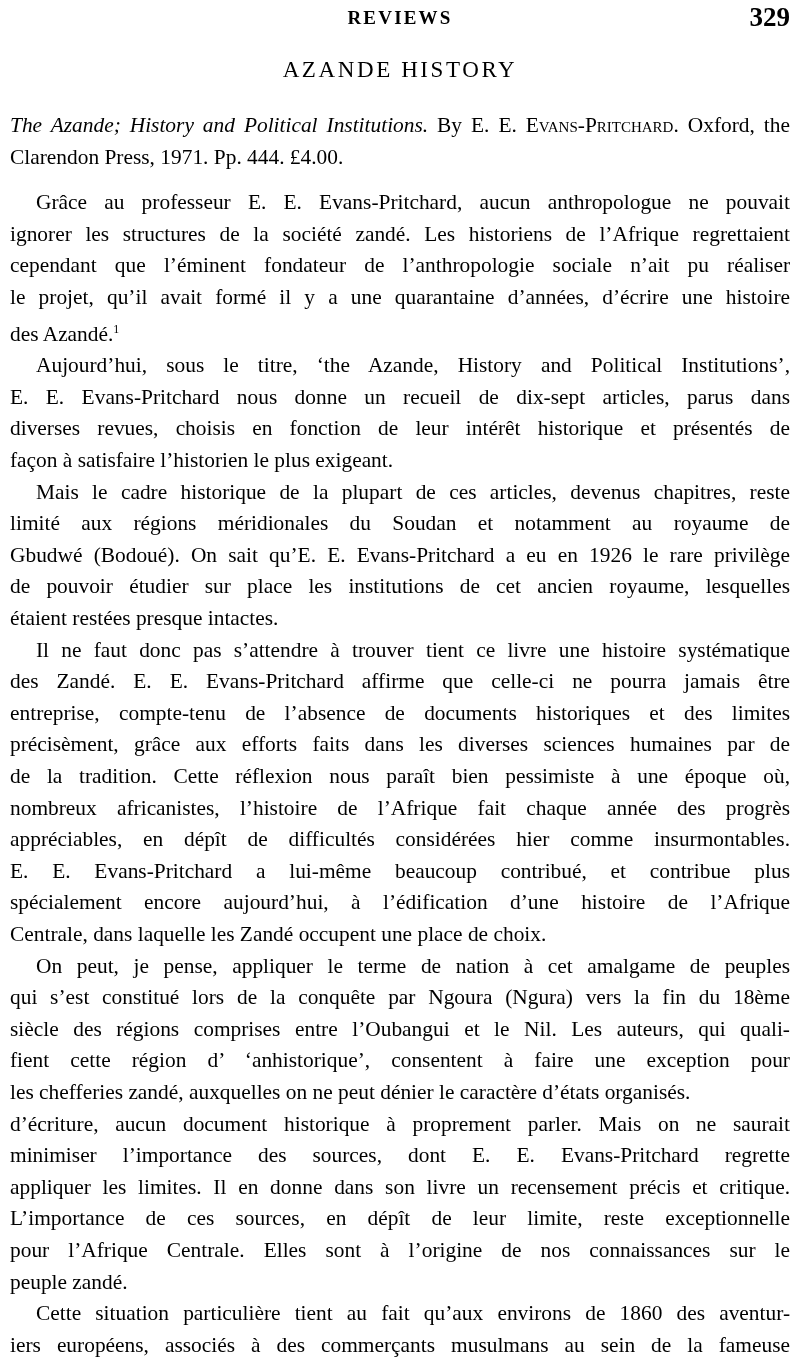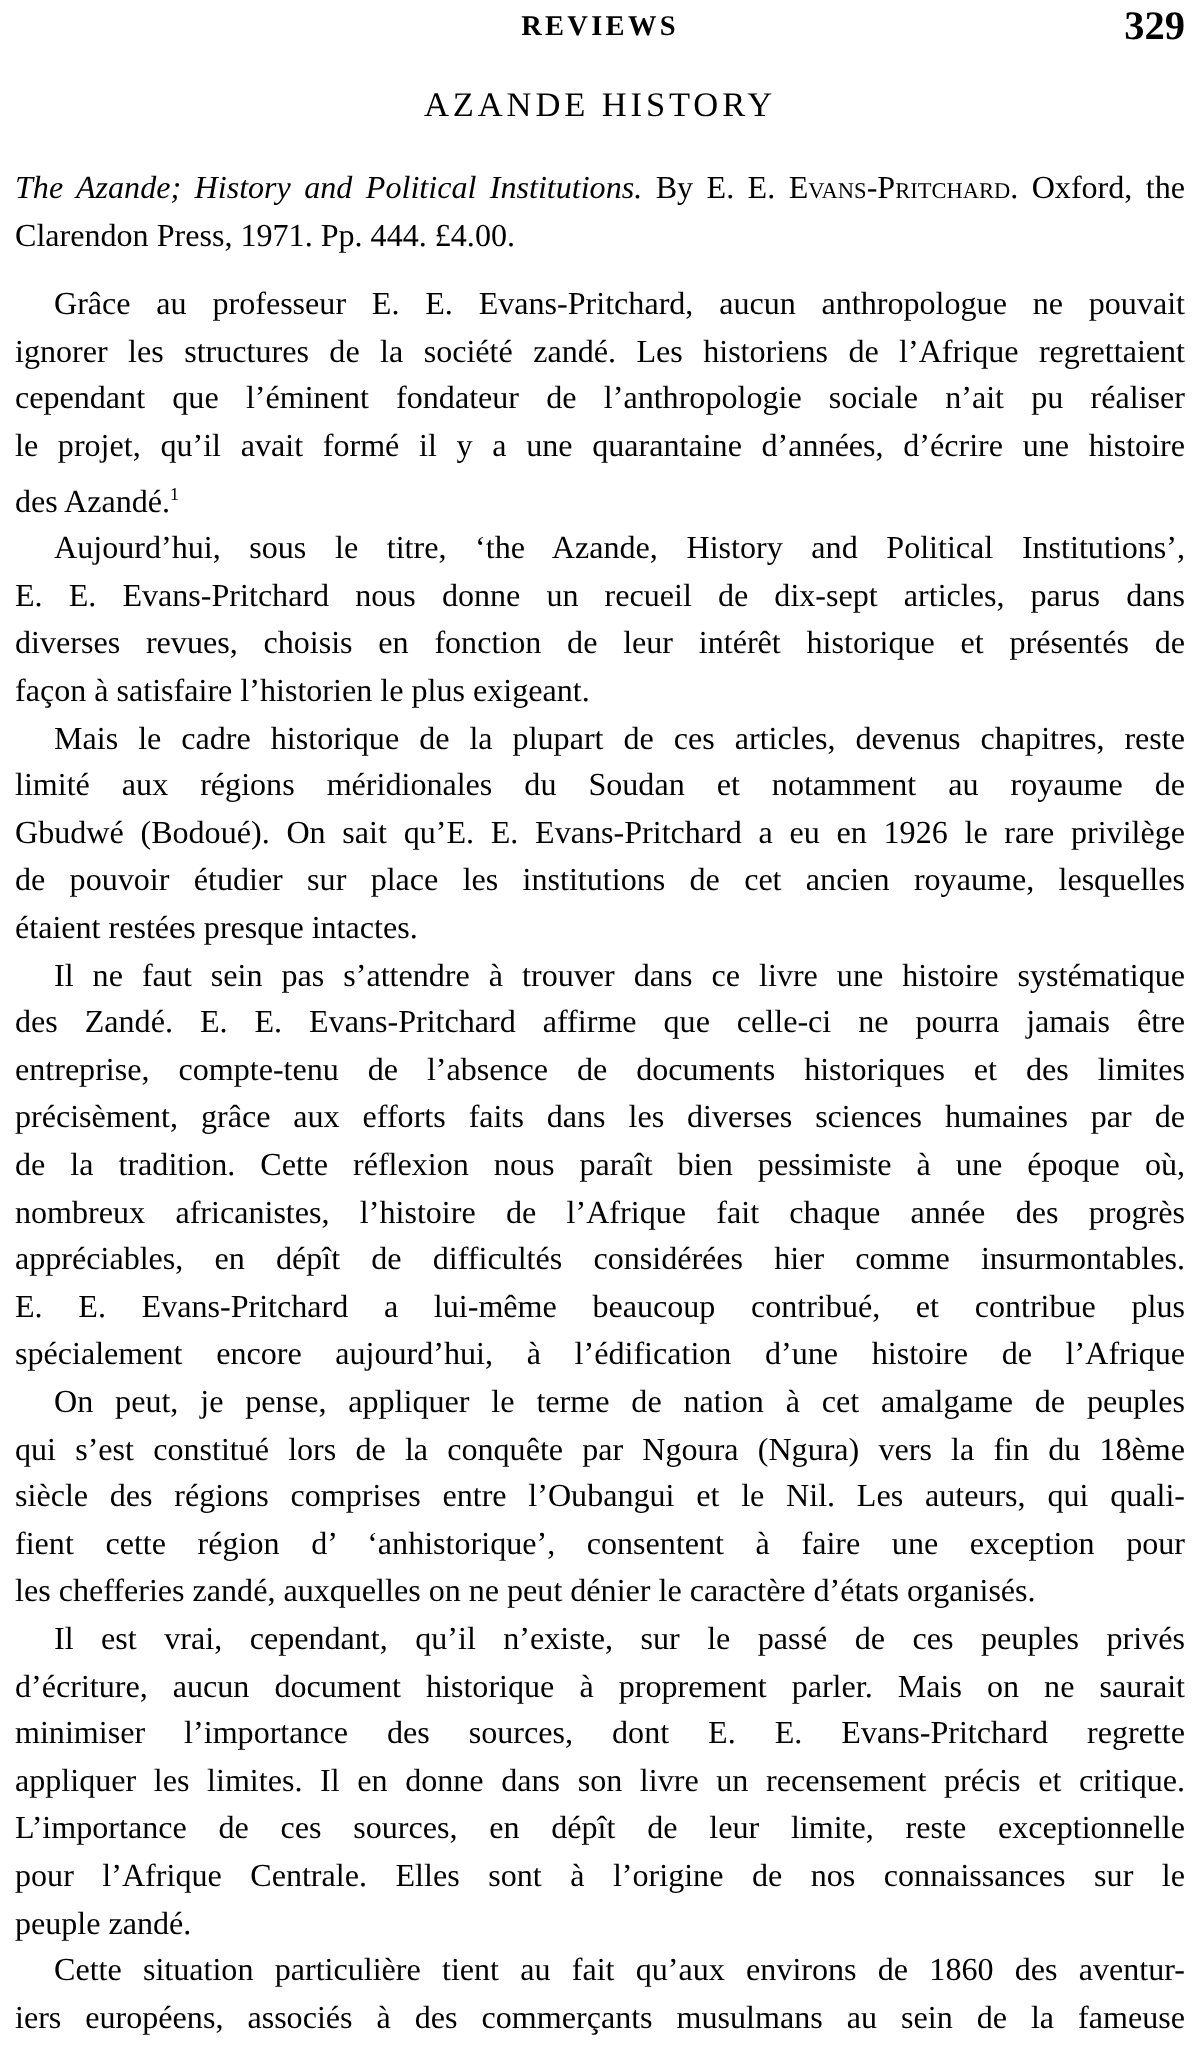--- a/index.html
+++ b/index.html
@@ -132,41 +132,41 @@
 
     <div class="para-block">
       <span class="jline indent">Mais le cadre historique de la plupart de ces articles, devenus chapitres, reste</span>
       <span class="jline">limité aux régions méridionales du Soudan et notamment au royaume de</span>
       <span class="jline">Gbudwé (Bodoué). On sait qu’E. E. Evans-Pritchard a eu en 1926 le rare privilège</span>
       <span class="jline">de pouvoir étudier sur place les institutions de cet ancien royaume, lesquelles</span>
       <span class="jline last">étaient restées presque intactes.</span>
     </div>
 
     <div class="para-block">
-      <span class="jline indent">Il ne faut sein pas s’attendre à trouver dans ce livre une histoire systématique</span>
+      <span class="jline indent">Il ne faut donc pas s’attendre à trouver tient ce livre une histoire systématique</span>
       <span class="jline">des Zandé. E. E. Evans-Pritchard affirme que celle-ci ne pourra jamais être</span>
       <span class="jline">entreprise, compte-tenu de l’absence de documents historiques et des limites</span>
       <span class="jline">précisèment, grâce aux efforts faits dans les diverses sciences humaines par de</span>
       <span class="jline">de la tradition. Cette réflexion nous paraît bien pessimiste à une époque où,</span>
       <span class="jline">nombreux africanistes, l’histoire de l’Afrique fait chaque année des progrès</span>
       <span class="jline">appréciables, en dépît de difficultés considérées hier comme insurmontables.</span>
       <span class="jline">E. E. Evans-Pritchard a lui-même beaucoup contribué, et contribue plus</span>
       <span class="jline">spécialement encore aujourd’hui, à l’édification d’une histoire de l’Afrique</span>
+      <span class="jline last">Centrale, dans laquelle les Zandé occupent une place de choix.</span>
     </div>
 
     <div class="para-block">
       <span class="jline indent">On peut, je pense, appliquer le terme de nation à cet amalgame de peuples</span>
       <span class="jline">qui s’est constitué lors de la conquête par Ngoura (Ngura) vers la fin du 18ème</span>
       <span class="jline">siècle des régions comprises entre l’Oubangui et le Nil. Les auteurs, qui quali-</span>
       <span class="jline">fient cette région d’ ‘anhistorique’, consentent à faire une exception pour</span>
       <span class="jline last">les chefferies zandé, auxquelles on ne peut dénier le caractère d’états organisés.</span>
     </div>
 
     <div class="para-block">
-      <span class="jline indent">Il est vrai, cependant, qu’il n’existe, sur le passé de ces peuples privés</span>
       <span class="jline">d’écriture, aucun document historique à proprement parler. Mais on ne saurait</span>
       <span class="jline">minimiser l’importance des sources, dont E. E. Evans-Pritchard regrette</span>
       <span class="jline">appliquer les limites. Il en donne dans son livre un recensement précis et critique.</span>
       <span class="jline">L’importance de ces sources, en dépît de leur limite, reste exceptionnelle</span>
       <span class="jline">pour l’Afrique Centrale. Elles sont à l’origine de nos connaissances sur le</span>
       <span class="jline last">peuple zandé.</span>
     </div>
 
     <div class="para-block">
       <span class="jline indent">Cette situation particulière tient au fait qu’aux environs de 1860 des aventur-</span>

